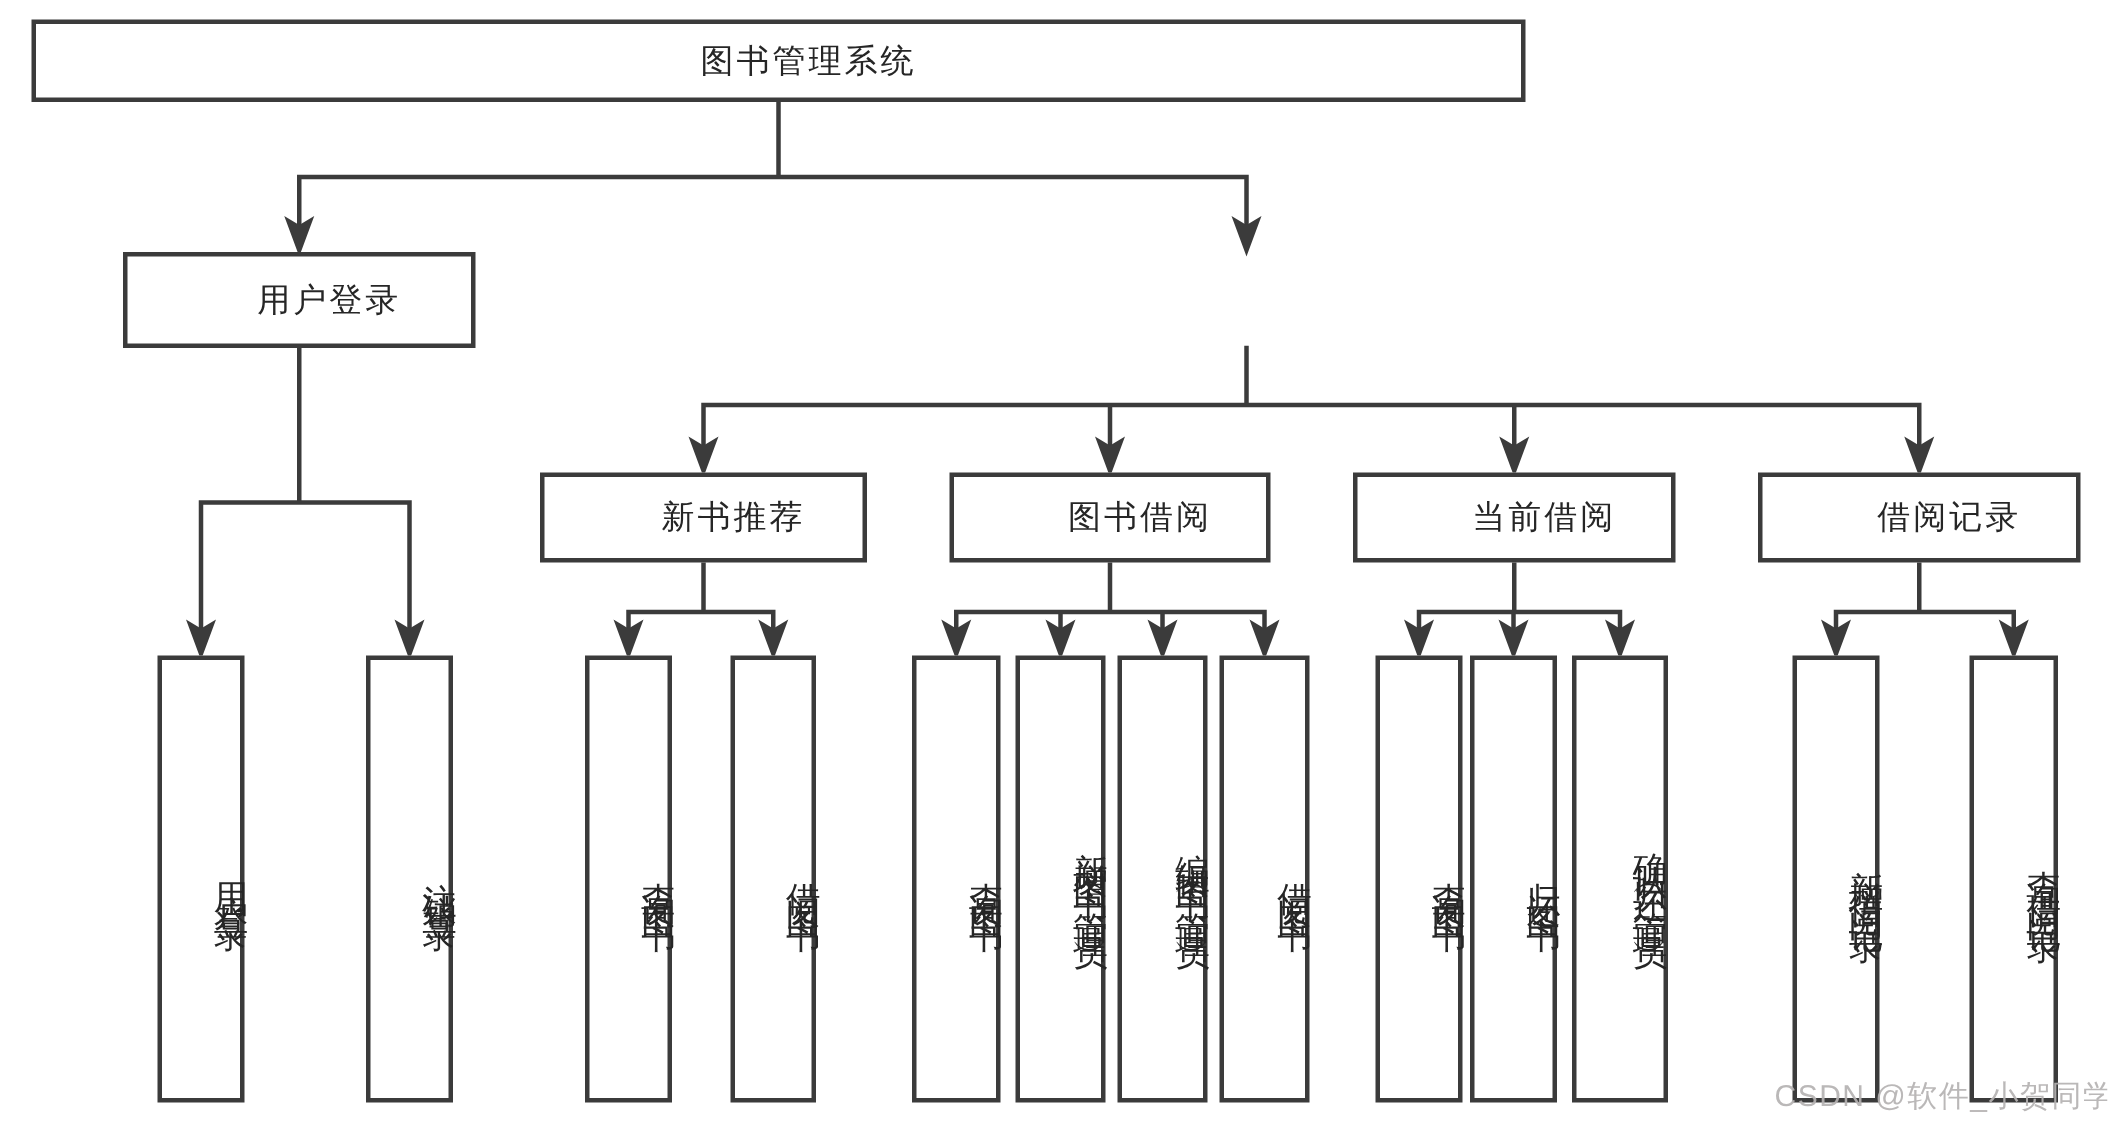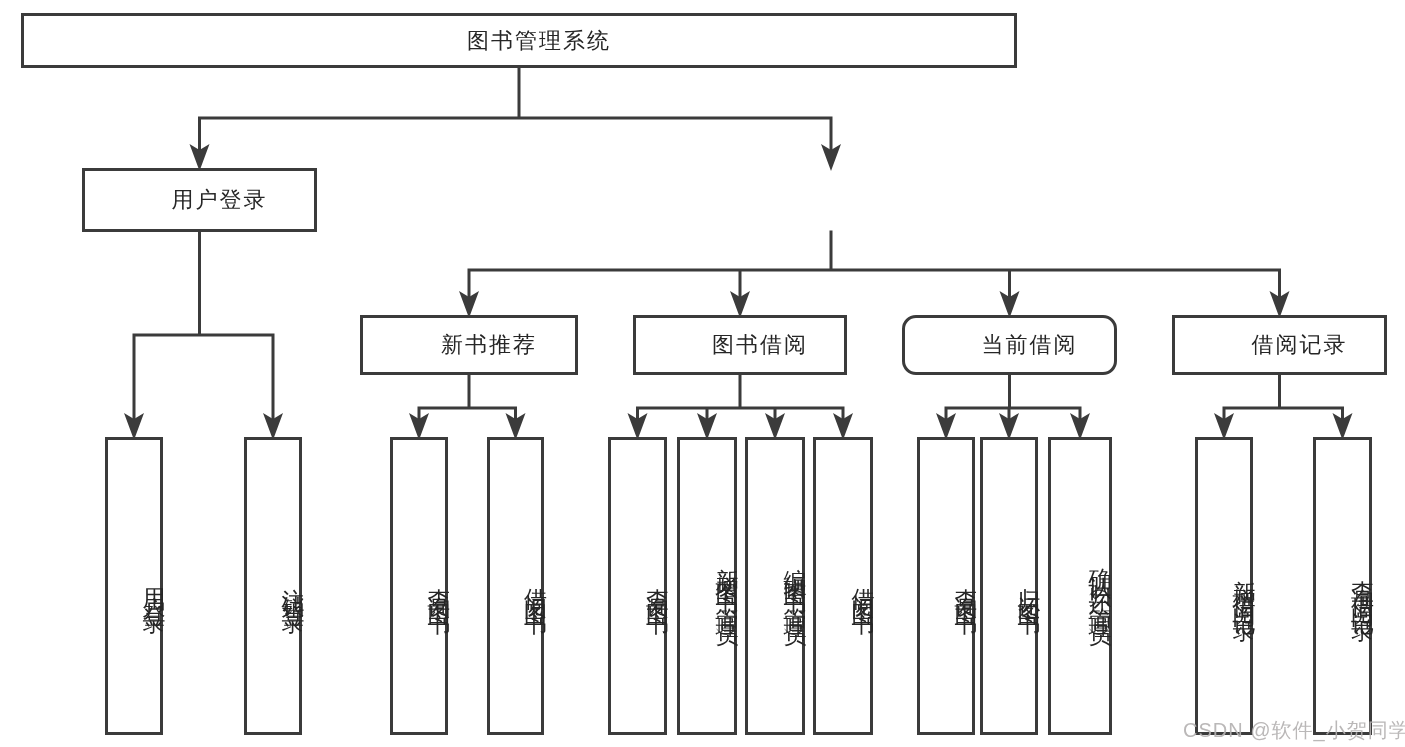--- a/index.html
+++ b/index.html
@@ -83,21 +83,21 @@
       <polygon fill="var(--line)" points="1080,440 1090,413 1080,419 1070,413"></polygon>
       <polygon fill="var(--line)" points="1224,440 1234,413 1224,419 1214,413"></polygon>
       <polygon fill="var(--line)" points="1342.5,440 1352.5,413 1342.5,419 1332.5,413"></polygon>
     </svg>
 
   <div class="watermark" style="left:1183px; top:717px">CSDN @软件_小贺同学</div>
 <div class="node h" style="left: 21px; top: 13px; width: 996px; height: 55px;">图书管理系统</div>
     <div class="node h" style="left: 82px; top: 168px; width: 235px; height: 64px;">用户登录</div>
     <div class="node h" style="left: 633px; top: 315px; width: 214px; height: 60px;">图书借阅</div>
     <div class="node h" style="left: 360px; top: 315px; width: 218px; height: 60px;">新书推荐</div>
-    <div class="node h" style="left: 902px; top: 315px; width: 215px; height: 60px; border-radius: 14px;">当前借阅</div>
+    <div class="node h" style="left: 902px; top: 315px; width: 215px; height: 60px;">当前借阅</div>
     <div class="node h" style="left: 1172px; top: 315px; width: 215px; height: 60px;">借阅记录</div>
     <div class="node v" style="left: 105px; top: 437px; width: 58px; height: 298px;">
       <span class="vtext">用户登录</span>
     </div>
     <div class="node v" style="left: 244px; top: 437px; width: 58px; height: 298px;">
       <span class="vtext">注销登录</span>
     </div>
     <div class="node v" style="left: 390px; top: 437px; width: 58px; height: 298px;">
       <span class="vtext">查询图书</span>
     </div>

